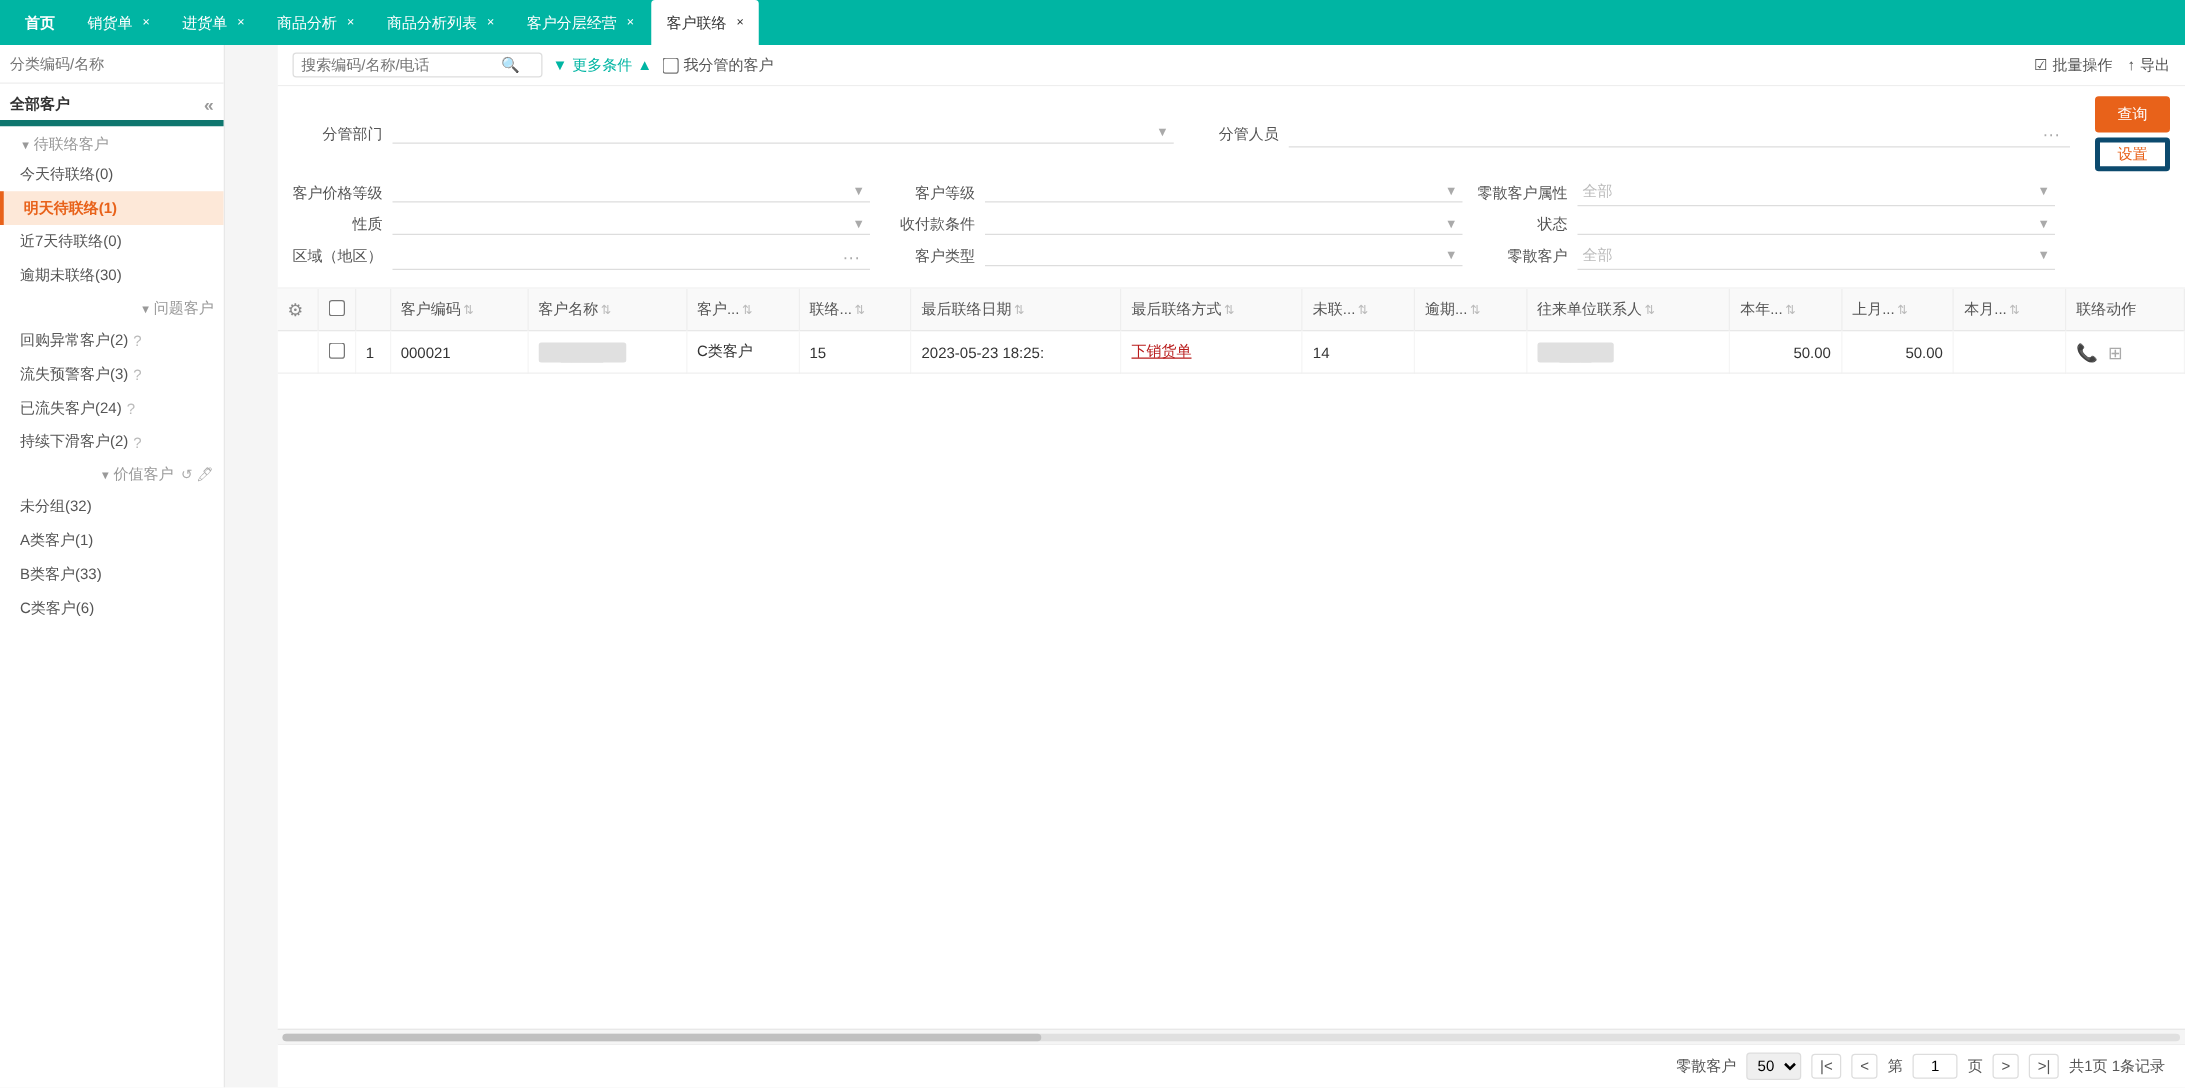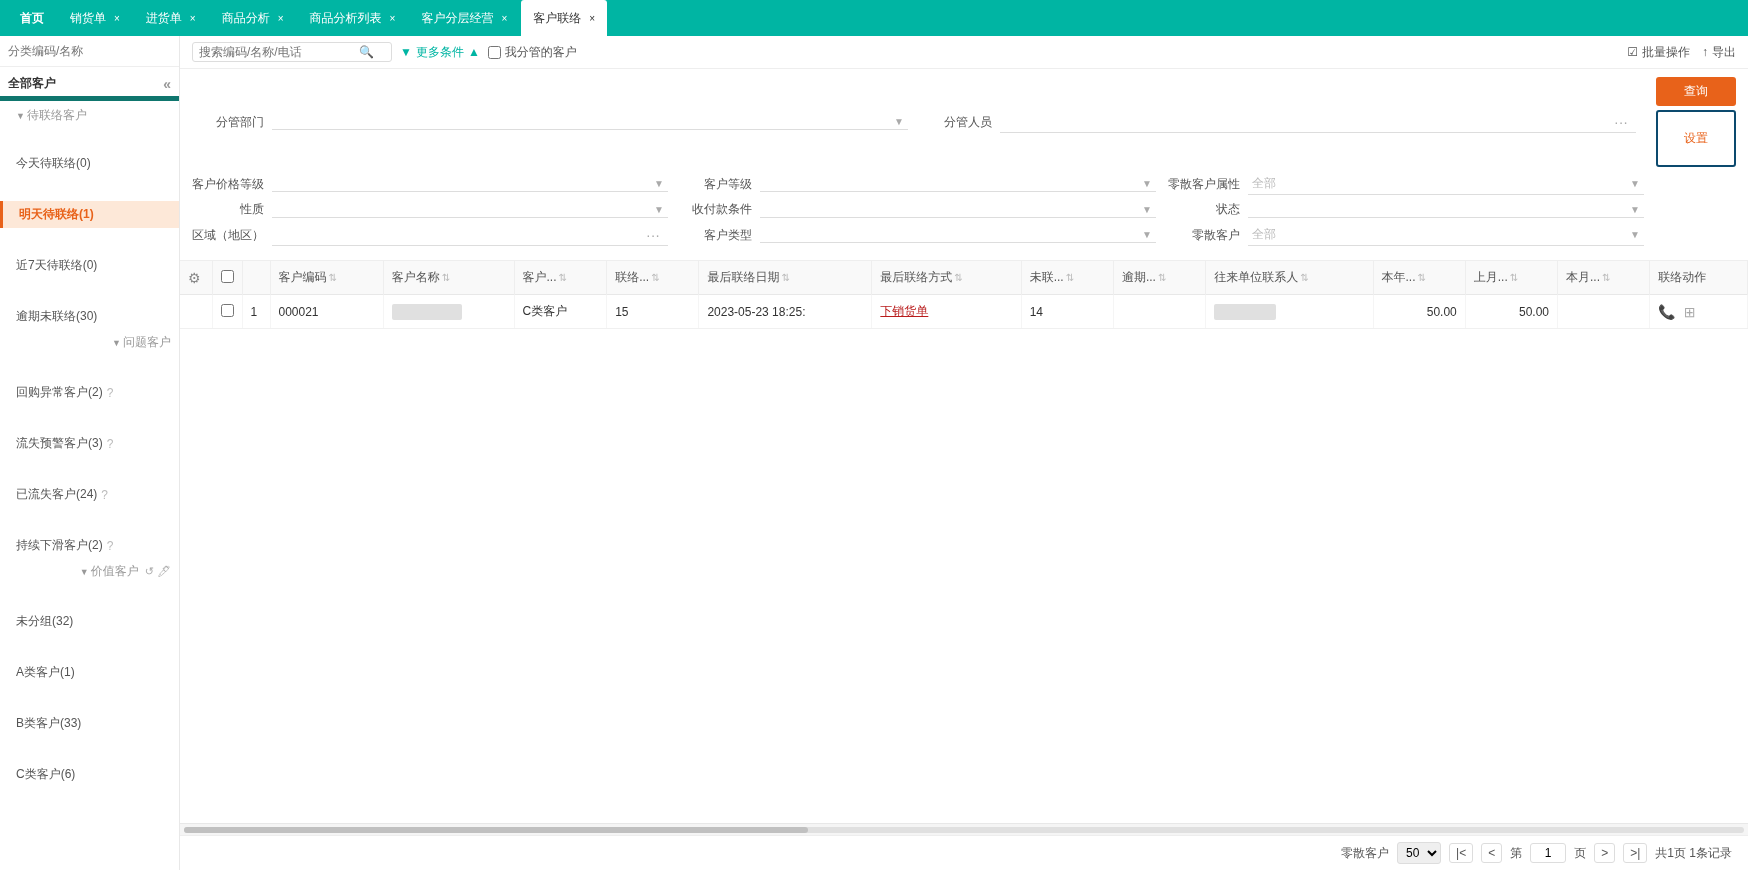--- a/index.html
+++ b/index.html
@@ -80,41 +80,41 @@
     }
     .sidebar-group-title::before { content: '▼'; font-size: 9px; }
 
     .sidebar-item {
       padding: 5px 8px 5px 16px;
       cursor: pointer;
       color: #555;
       display: flex;
       align-items: center;
       gap: 2px;
-      margin-top: 24px;
     }
     .sidebar-item.active { background: #fde8d8; color: #e8621a; font-weight: bold; border-left: 3px solid #e8621a; }
 
     .sidebar-section-sub {
       padding: 4px 8px 4px 8px;
       color: #999;
       font-size: 11px;
       display: flex;
       align-items: center;
       gap: 2px;
       justify-content: flex-end;
     }
     .sidebar-section-sub::before { content: '▼'; font-size: 9px; }
 
     
     .content {
       flex: 1;
       display: flex;
       flex-direction: column;
       overflow: hidden;
+      margin-left: 42px;
     }
 
     
     .filter-bar {
       background: #fff;
       padding: 6px 12px;
       display: flex;
       align-items: center;
       gap: 8px;
       border-bottom: 1px solid #eee;
@@ -213,30 +213,30 @@
       justify-content: space-between;
     }
     .filter-select-text { color: #bbb; }
     .filter-select-arrow { color: #aaa; font-size: 10px; }
     .filter-dots { color: #aaa; font-size: 14px; cursor: pointer; padding: 0 4px; }
 
     .btn-query {
       background: #e8621a;
       color: #fff;
       border: none;
-      padding: 6px 28px;
+      padding: 6px 16px;
       border-radius: 3px;
       cursor: pointer;
       white-space: nowrap;
     }
     .btn-set {
       background: #fff;
       color: #e8621a;
-      border: 2px solid #0c4a6e;
-      padding: 18px 14px;
+      border: 4px solid #0c4a6e;
+      padding: 1px 14px;
       border-radius: 3px;
       cursor: pointer;
       white-space: nowrap;
     }
     .filter-actions {
       display: flex;
       flex-direction: column;
       gap: 4px;
       margin-left: 8px;
     }

